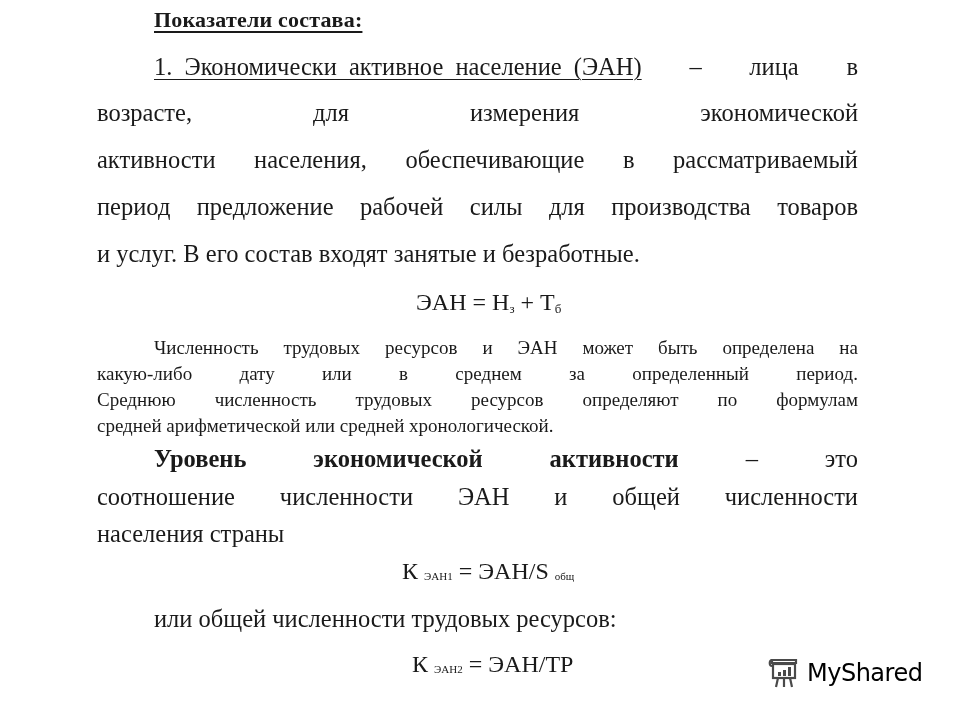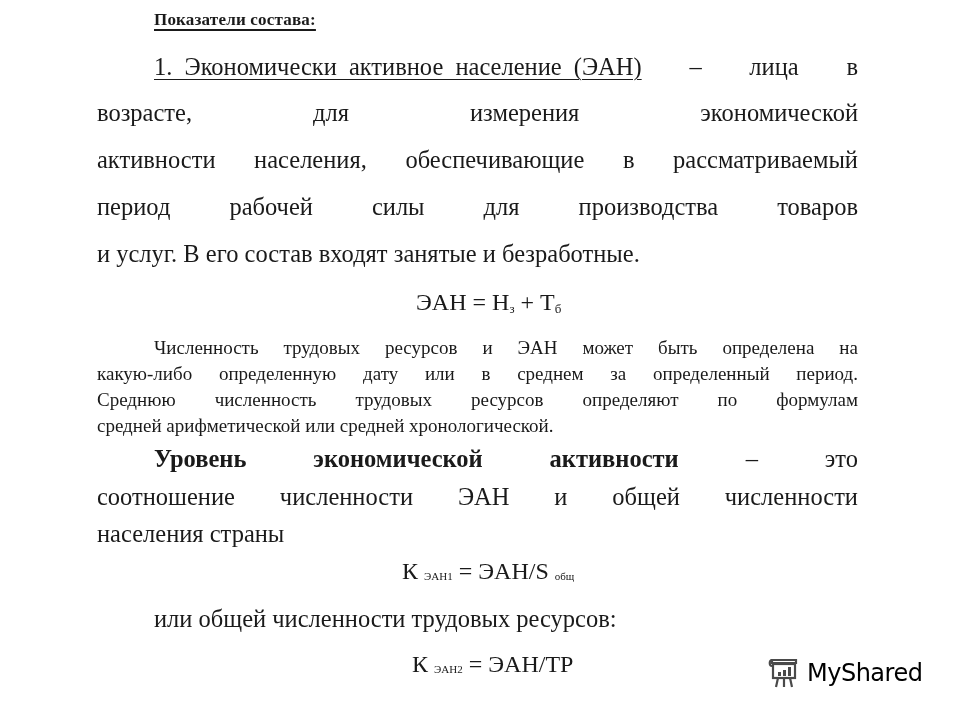--- a/index.html
+++ b/index.html
@@ -5,21 +5,21 @@
     html, body { margin: 0; padding: 0; }
     body {
       width: 960px; height: 720px; background: #ffffff; position: relative; overflow: hidden;
       font-family: "Liberation Serif", "DejaVu Serif", serif; color: #1a1a1a;
     }
     .abs { position: absolute; white-space: nowrap; }
     .just { position: absolute; left: 97px; width: 761px; display: flex; justify-content: space-between; white-space: nowrap; text-align: right; }
     .t24 { font-size: 24.5px; line-height: 30px; }
     .t20 { font-size: 19px; line-height: 24px; }
     .title {
-      left: 154px; top: 4px; font-size: 17px; font-weight: bold; line-height: 32px;
+      left: 154px; top: 4px; font-size: 22px; font-weight: bold; line-height: 32px;
       text-decoration: underline; text-decoration-thickness: 2px; text-underline-offset: 4px;
       letter-spacing: 0.2px;
     }
     .underline { text-decoration: underline; text-decoration-thickness: 1px; text-underline-offset: 4px; }
     .formula { font-size: 24px; line-height: 28px; }
     .formula sub { font-size: 13px; vertical-align: -3px; }
     .formula .small { font-size: 11px; vertical-align: -1px; }
     .bold { font-weight: bold; }
     .logo {
       position: absolute; left: 767px; top: 656px; display: flex; align-items: center; gap: 6px;
@@ -52,20 +52,21 @@
   <div class="just t24" style="top:145px;">
     <span>активности</span>
     <span>населения,</span>
     <span>обеспечивающие</span>
     <span>в</span>
     <span>рассматриваемый</span>
   </div>
 
   <div class="just t24" style="top:192px;">
     <span>период</span>
+    <span>предложение</span>
     <span>рабочей</span>
     <span>силы</span>
     <span>для</span>
     <span>производства</span>
     <span>товаров</span>
   </div>
 
   <div class="abs t24" style="left:97px; top:239px;">и услуг. В его состав входят занятые и безработные.</div>
 
   <div class="abs formula" style="left:416px; top:288px;">
@@ -78,21 +79,20 @@
     <span>ресурсов</span>
     <span>и</span>
     <span>ЭАН</span>
     <span>может</span>
     <span>быть</span>
     <span>определена</span>
     <span>на</span>
   </div>
   <div class="just t20" style="top:362px;">
     <span>какую-либо</span>
-    <span>определенную</span>
     <span>дату</span>
     <span>или</span>
     <span>в</span>
     <span>среднем</span>
     <span>за</span>
     <span>определенный</span>
     <span>период.</span>
   </div>
   <div class="just t20" style="top:388px;">
     <span>Среднюю</span>

